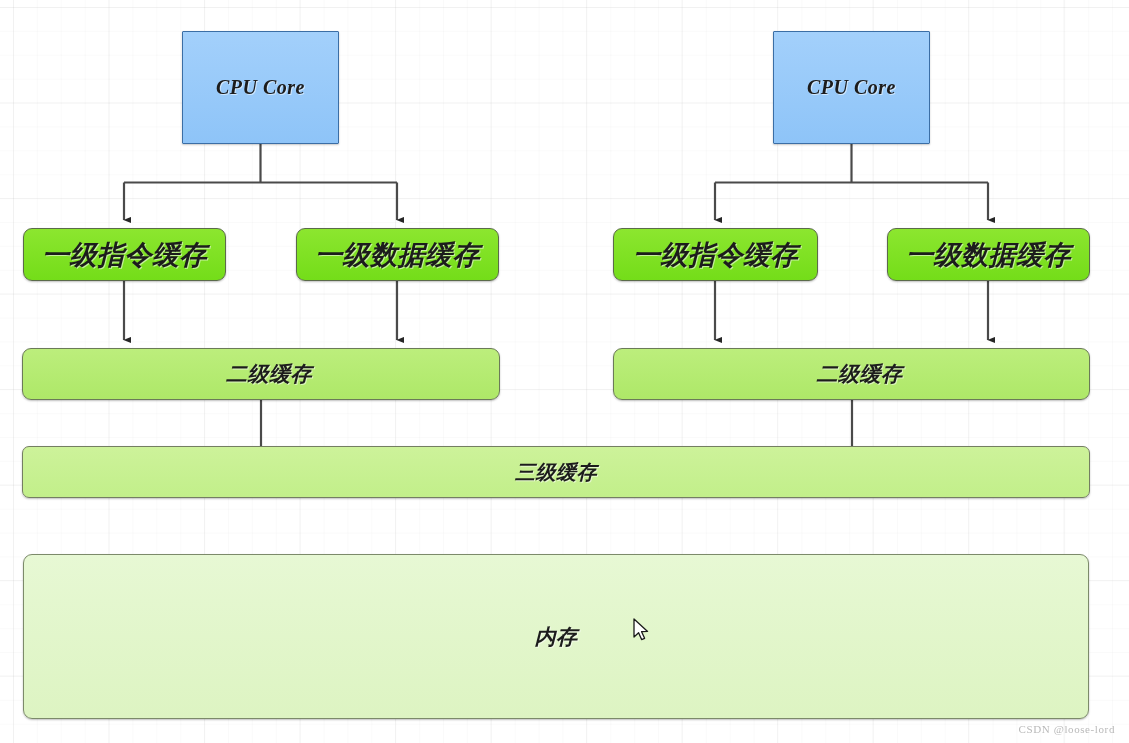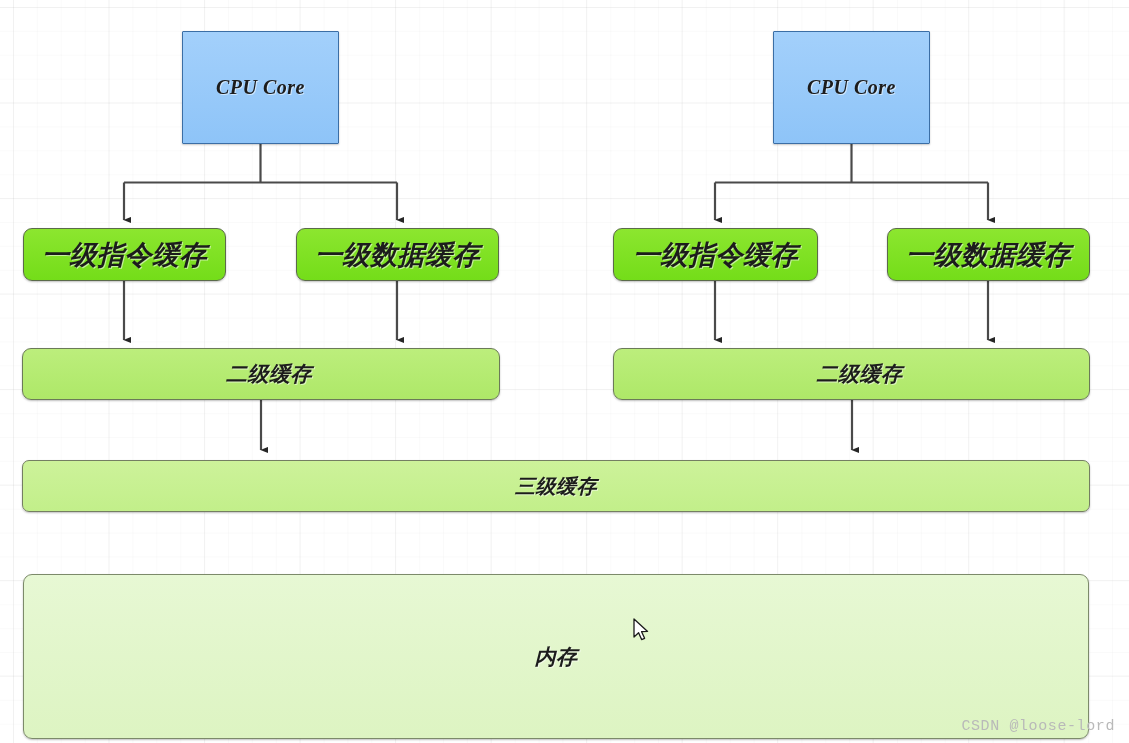--- a/index.html
+++ b/index.html
@@ -87,24 +87,24 @@
     background: linear-gradient(180deg, #e7f8d4 0%, #ddf4c2 100%);
     border: 1.6px solid #7c8a6a;
     border-radius: 9px;
     font-size: 21px;
     box-shadow: 0 1px 2px rgba(0,0,0,0.25);
   }
   #watermark {
     position: absolute;
     right: 14px;
     bottom: 8px;
-    font-size: 15px;
+    font-size: 11px;
     color: #b9b9b9;
     letter-spacing: 0.6px;
-    font-family: Liberation Mono, monospace;
+    font-family: Liberation Serif, serif;
     pointer-events: none;
     white-space: nowrap;
     margin-top: 27px;
   }
   #cursor {
     position: absolute;
     pointer-events: none;
   }
 </style>
 </head>
@@ -169,25 +169,25 @@
   </div>
 
   <div class="node node-l2" style="left:22px; top:348px; width:478px; height:52px;">
     <span>二级缓存</span>
   </div>
 
   <div class="node node-l2" style="left:613px; top:348px; width:477px; height:52px;">
     <span>二级缓存</span>
   </div>
 
-  <div class="node node-l3" style="left:22px; top:460px; width:1068px; height:52px;align-items:center;">
+  <div class="node node-l3" style="left:22px; top:446px; width:1068px; height:52px;align-items:center;">
     <span>三级缓存</span>
   </div>
 
-  <div class="node node-mem" style="left:23px; top:574px; width:1066px; height:165px;">
+  <div class="node node-mem" style="left:23px; top:554px; width:1066px; height:165px;">
     <span>内存</span>
   </div>
 
   <svg id="cursor" width="20" height="26" viewBox="0 0 20 26" style="left:632px; top:618px;" xmlns="http://www.w3.org/2000/svg">
     <path d="M2,1 L2,19 L6.6,14.8 L9.6,21.6 L12.6,20.3 L9.6,13.7 L15.6,13.4 Z" fill="#ffffff" stroke="#1a1a1a" stroke-width="1.3" stroke-linejoin="round"></path>
   </svg>
 
   <div id="watermark">CSDN @loose-lord</div>
 
 </div>

